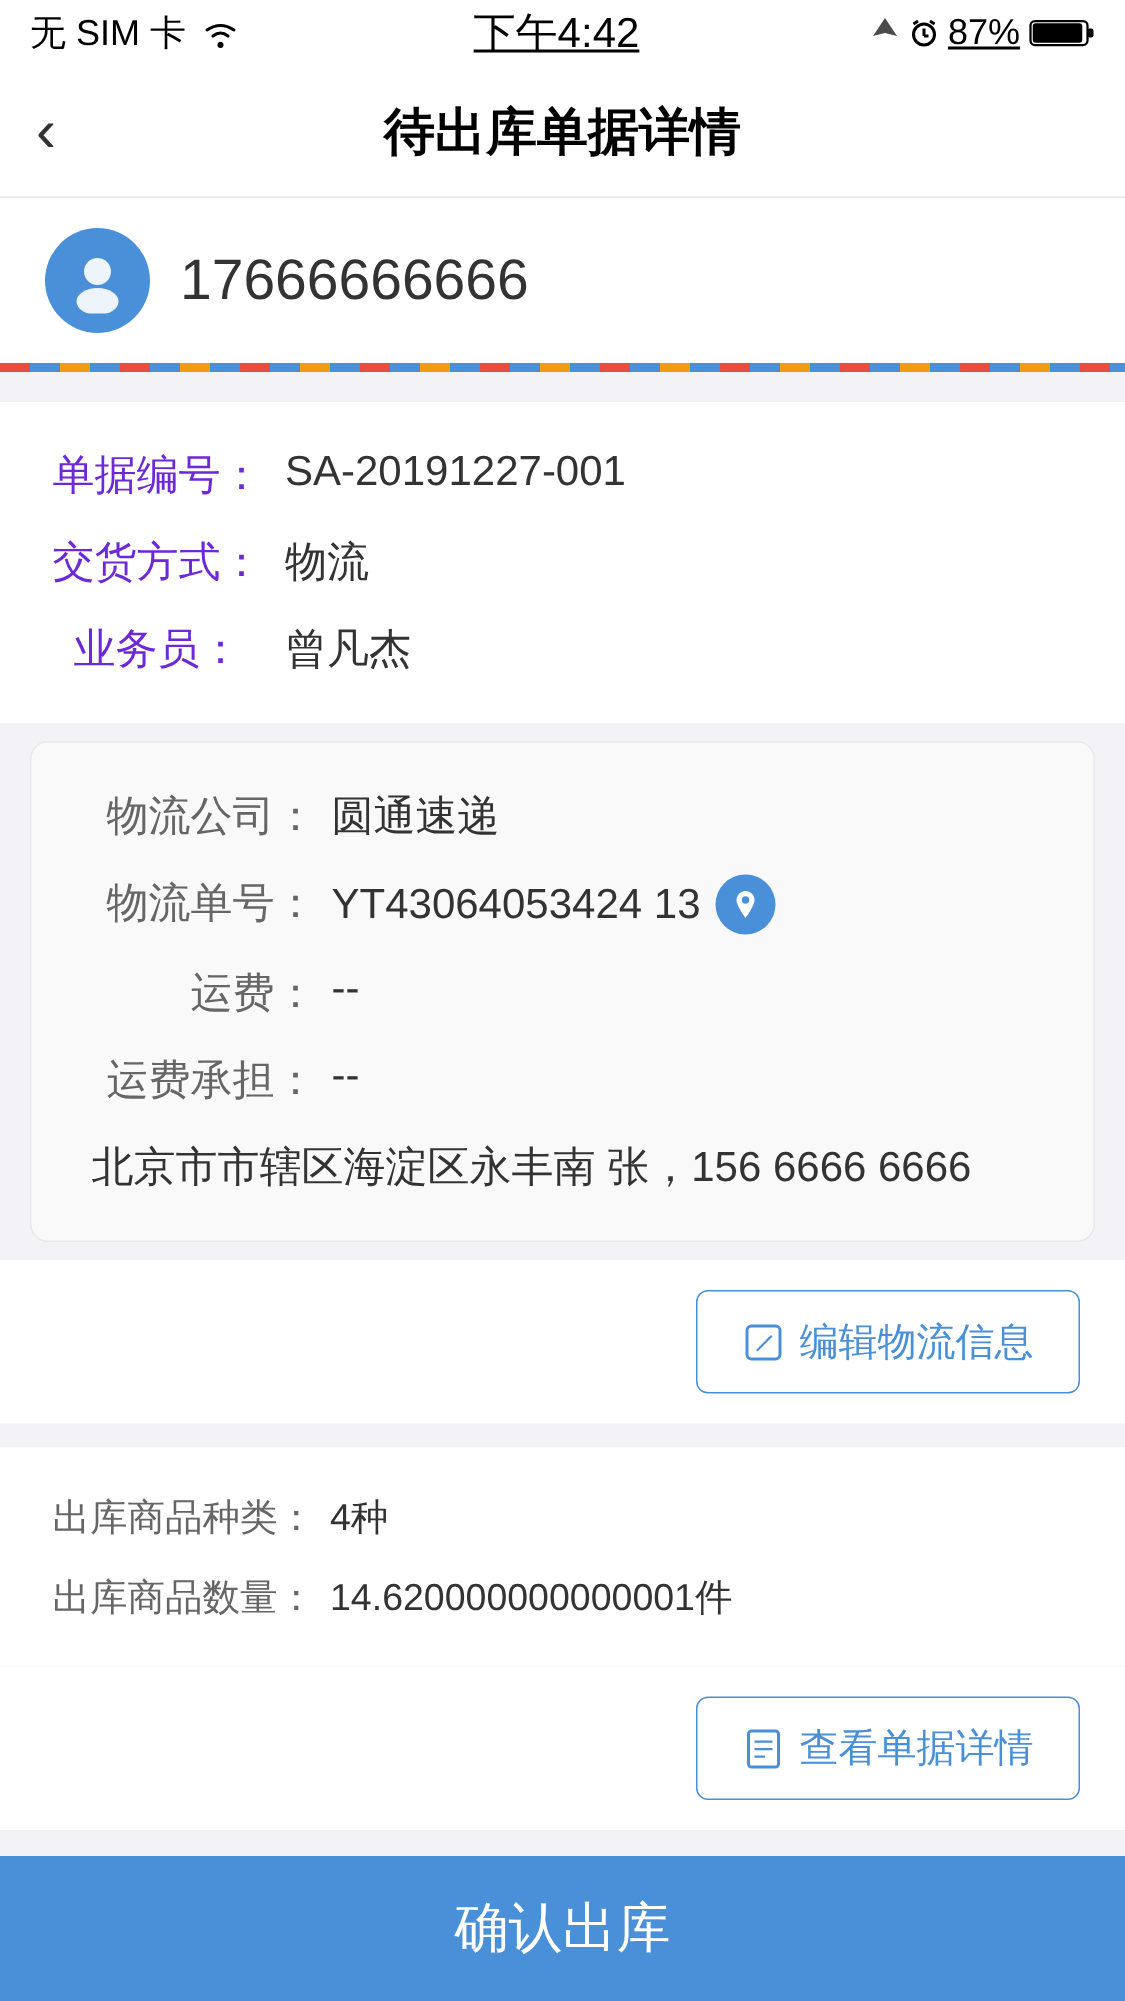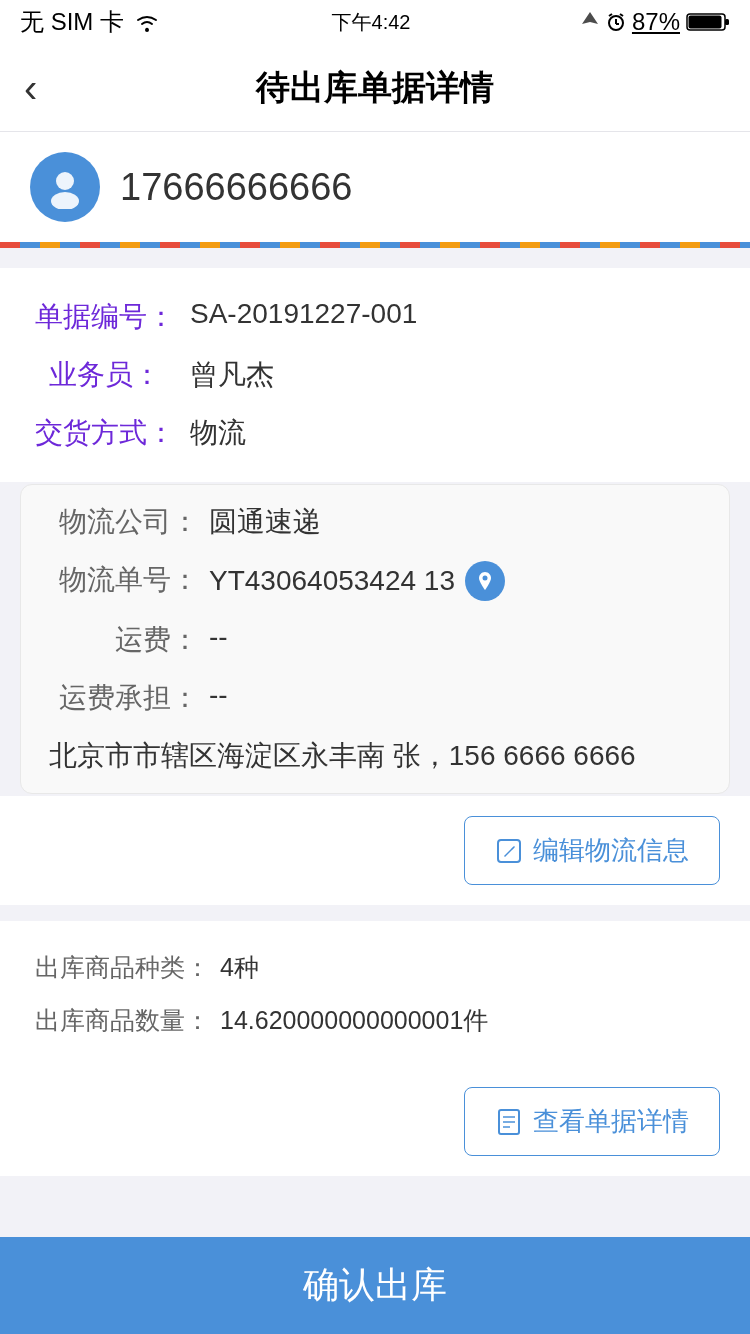--- a/index.html
+++ b/index.html
@@ -25,21 +25,22 @@
       font-size: 24px;
       color: #000;
     }
     .status-left {
       display: flex;
       align-items: center;
       gap: 8px;
     }
     .status-center {
       font-weight: 500;
-      font-size: 20px;
+      font-size: 28px;
+      text-decoration: underline;
     }
     .status-right {
       display: flex;
       align-items: center;
       gap: 6px;
       font-size: 24px;
       text-decoration: underline;
     }
 
     
@@ -127,22 +128,22 @@
       color: #333;
       flex: 1;
       padding-left: 10px;
     }
 
     
     .logistics-section {
       background: #f9f9f9;
       border: 1px solid #e8e8e8;
       border-radius: 12px;
-      margin: 2px 20px;
-      padding: 18px;
+      margin: 12px 20px;
+      padding: 30px;
     }
     .logistics-row {
       display: flex;
       align-items: flex-start;
       margin-bottom: 20px;
       font-size: 28px;
     }
     .logistics-row:last-child { margin-bottom: 0; }
     .logistics-label {
       color: #666;
@@ -317,26 +318,26 @@
   </div>
 
   <div class="dashed-border"></div>
 
   <div class="info-section">
     <div class="info-row">
       <span class="info-label">单据编号：</span>
       <span class="info-value">SA-20191227-001</span>
     </div>
     <div class="info-row">
+      <span class="info-label">交货方式：</span>
+      <span class="info-value">物流</span>
+    </div>
+    <div class="info-row">
       <span class="info-label">业务员：</span>
       <span class="info-value">曾凡杰</span>
-    </div>
-    <div class="info-row">
-      <span class="info-label">交货方式：</span>
-      <span class="info-value">物流</span>
     </div>
   </div>
 
   <div class="logistics-section">
     <div class="logistics-row">
       <span class="logistics-label">物流公司：</span>
       <span class="logistics-value">圆通速递</span>
     </div>
     <div class="logistics-row">
       <span class="logistics-label">物流单号：</span>

